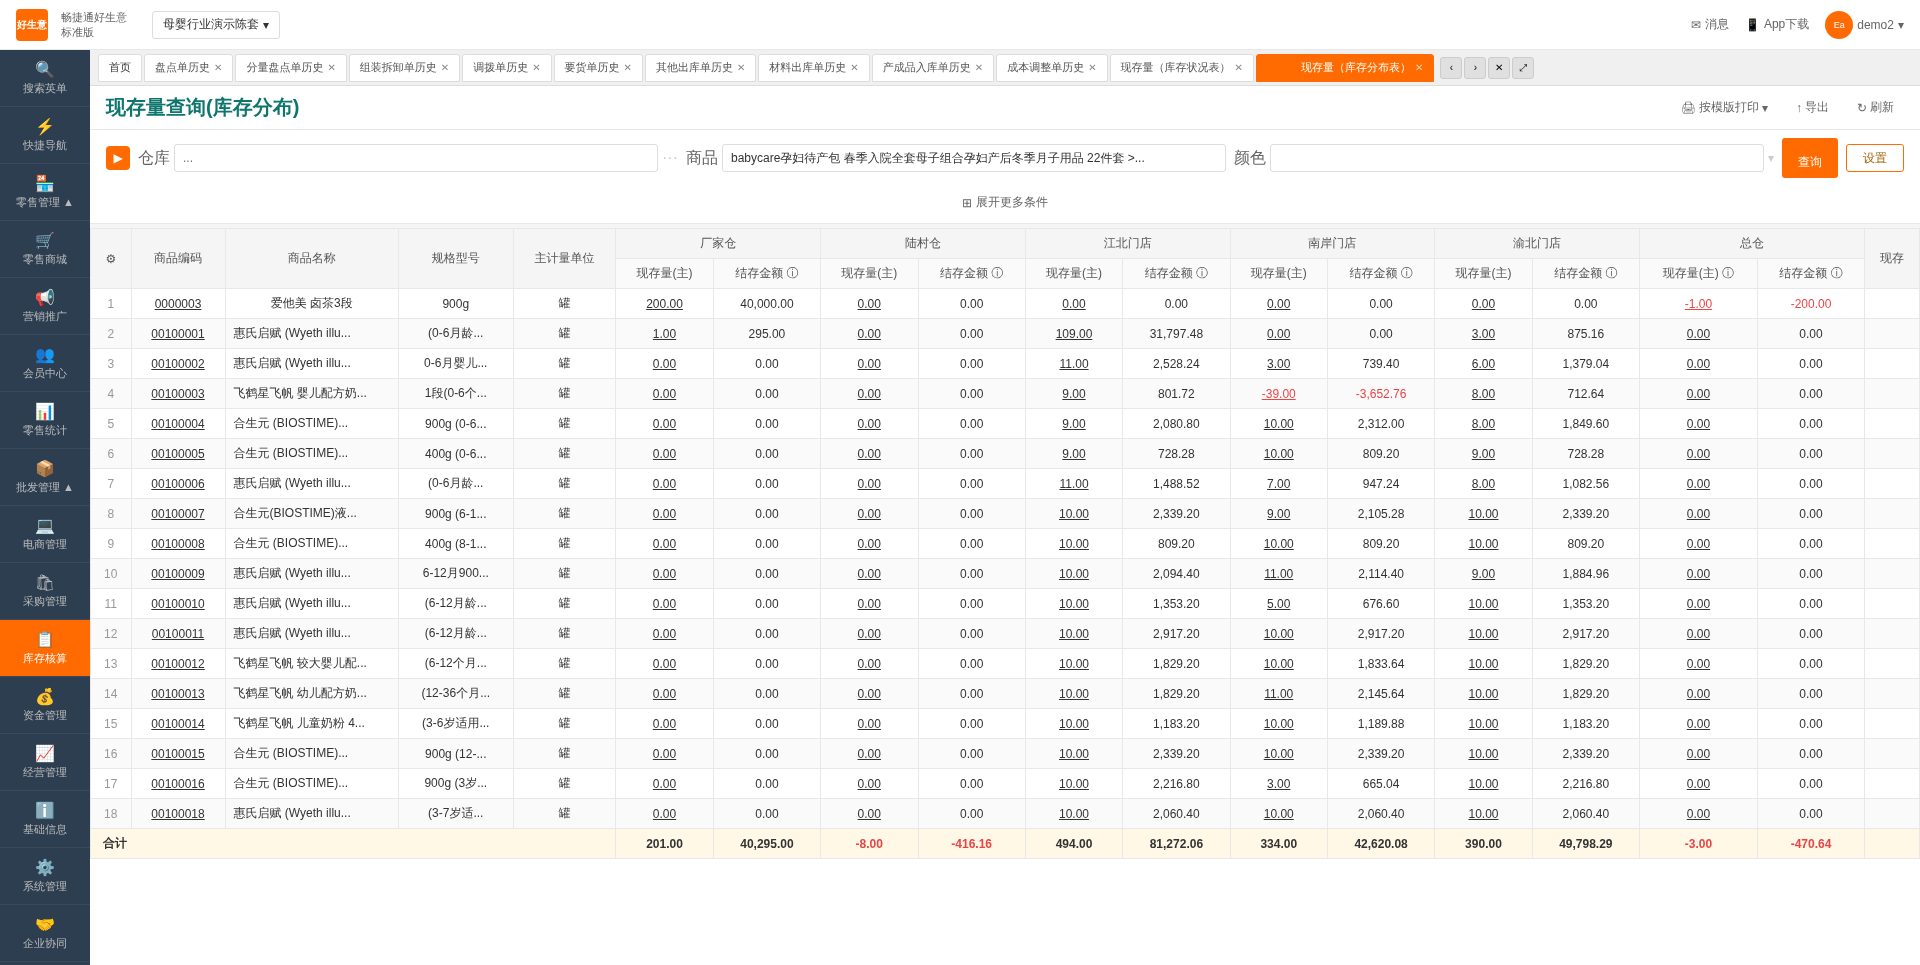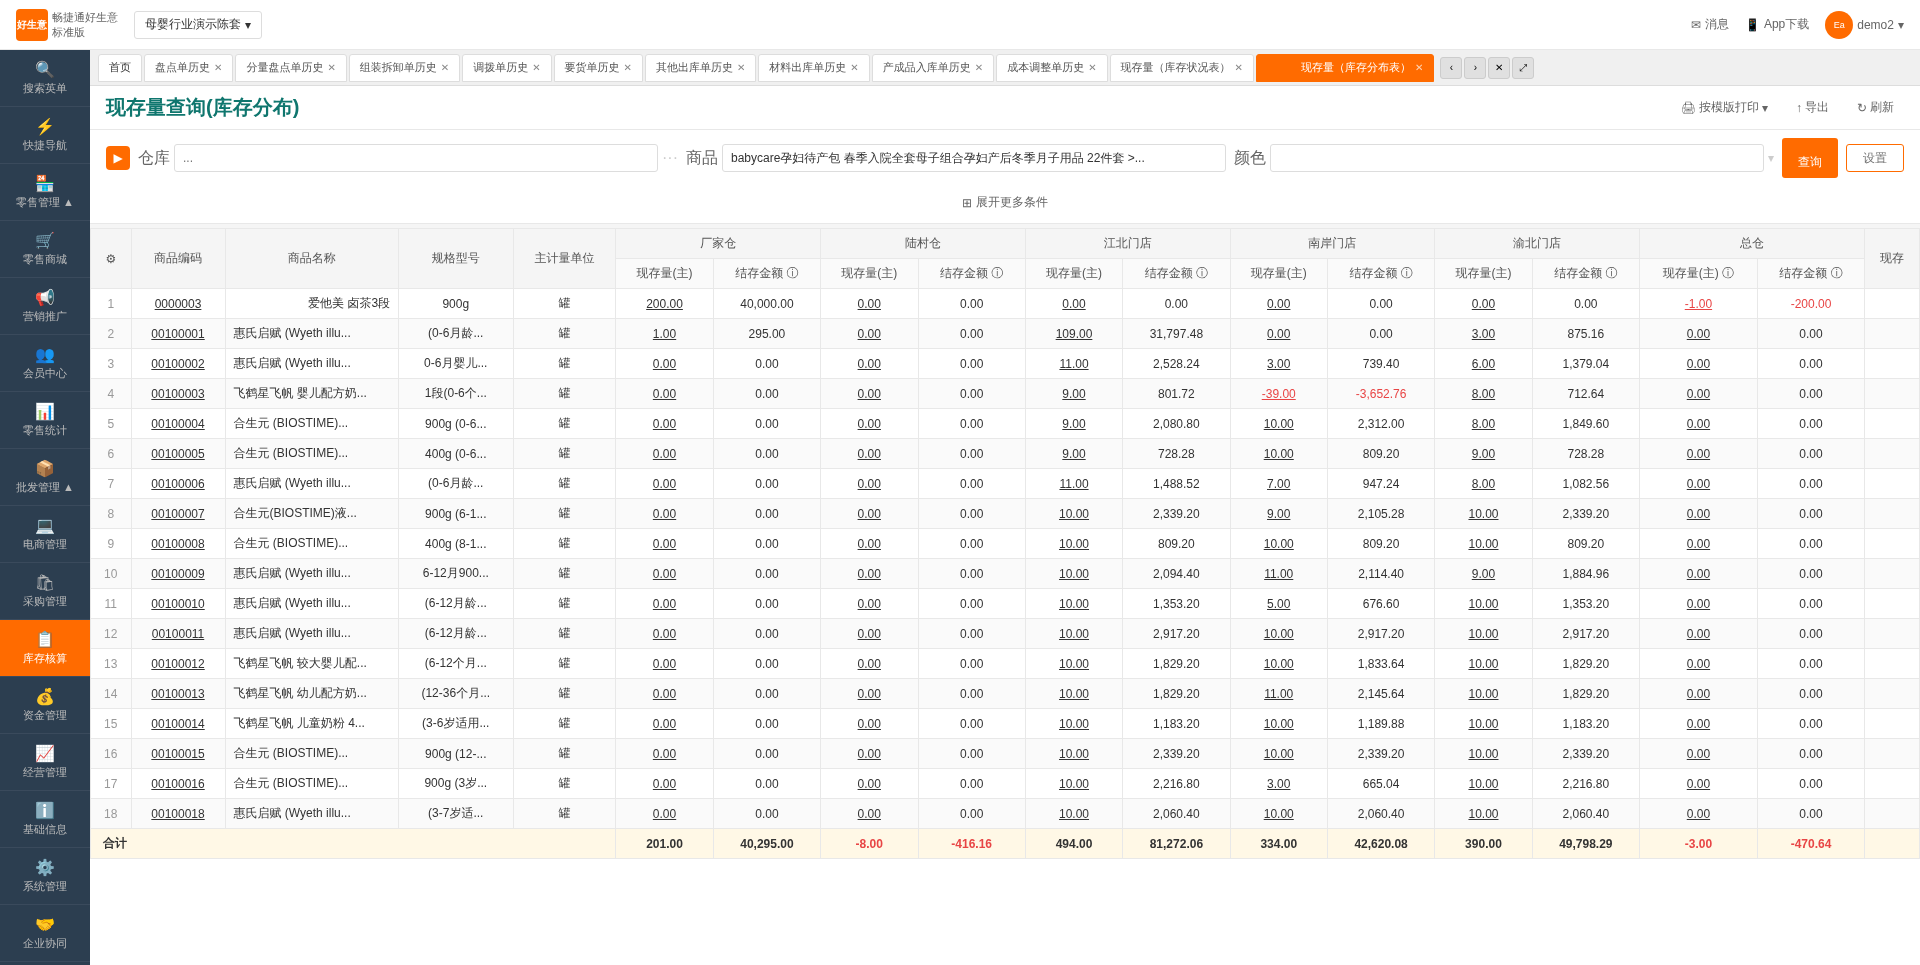--- a/index.html
+++ b/index.html
@@ -14,21 +14,21 @@
       justify-content: space-between;
       padding: 0 16px;
       border-bottom: 1px solid #e8e8e8;
       position: fixed;
       top: 0; left: 0; right: 0;
       z-index: 100;
     }
     .logo-area {
       display: flex;
       align-items: center;
-      gap: 4px;
+      gap: 13px;
     }
     .logo-icon {
       width: 32px;
       height: 32px;
       background: #ff6b00;
       border-radius: 4px;
       display: flex;
       align-items: center;
       justify-content: center;
       color: white;
@@ -254,21 +254,21 @@
       color: white;
       border: none;
       border-radius: 3px;
       cursor: pointer;
       font-size: 12px;
     }
     .filter-btn-white {
       height: 28px;
       padding: 0 16px;
       background: #fff;
-      color: #737373;
+      color: #a16207;
       border: 1px solid #ff6b00;
       border-radius: 3px;
       cursor: pointer;
       font-size: 12px;
     }
     .expand-conditions {
       display: flex;
       align-items: center;
       justify-content: center;
       gap: 4px;
@@ -564,21 +564,21 @@
           <th>现存量(主)</th>
           <th>结存金额 ⓘ</th>
           <th>现存量(主) ⓘ</th>
           <th>结存金额 ⓘ</th>
         </tr>
       </thead>
       <tbody id="table-body">
       <tr>
     <td class="row-index">1</td>
     <td><span class="text-link">0000003</span></td>
-    <td style="text-align:right;max-width:130px;overflow:hidden;text-overflow:ellipsis;">爱他美 卤茶3段</td>
+    <td style="text-align:center;max-width:130px;overflow:hidden;text-overflow:ellipsis;">爱他美 卤茶3段</td>
     <td>900g</td>
     <td>罐</td>
     <td><span class="text-link">200.00</span></td>
     <td>40,000.00</td>
     <td><span class="text-link">0.00</span></td>
     <td>0.00</td>
     <td><span class="text-link">0.00</span></td>
     <td>0.00</td>
     <td class=""><span class="text-link ">0.00</span></td>
     <td class="">0.00</td>

